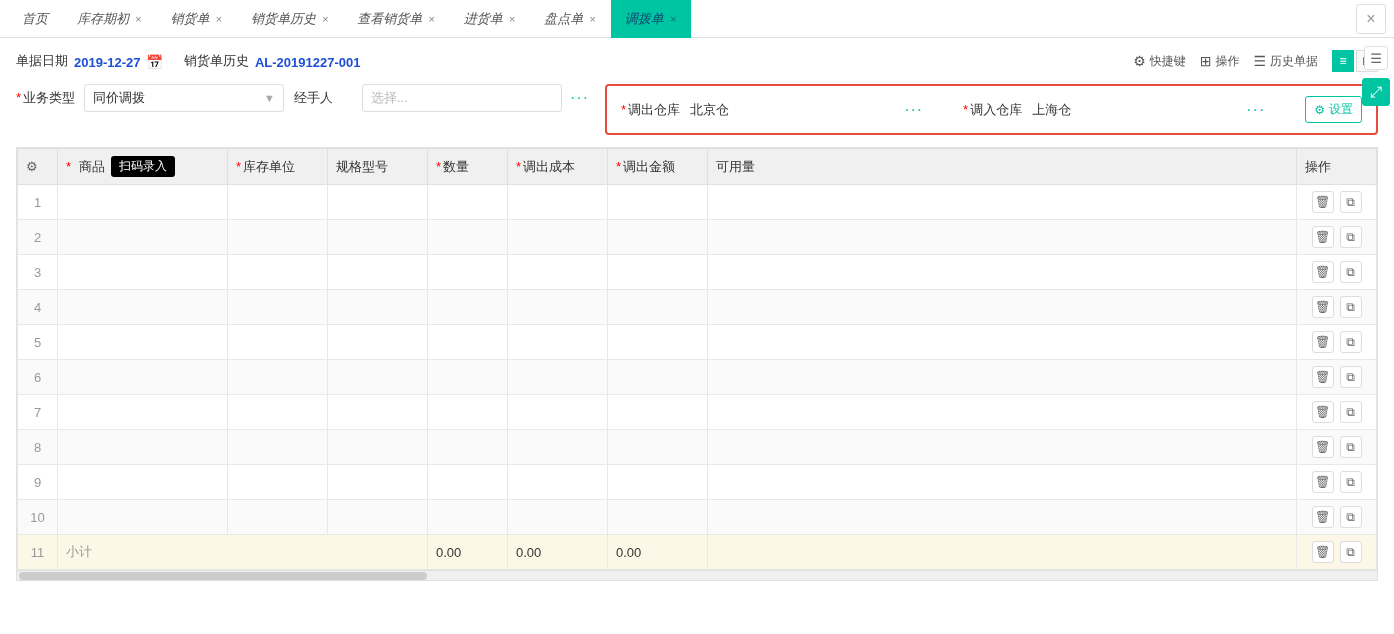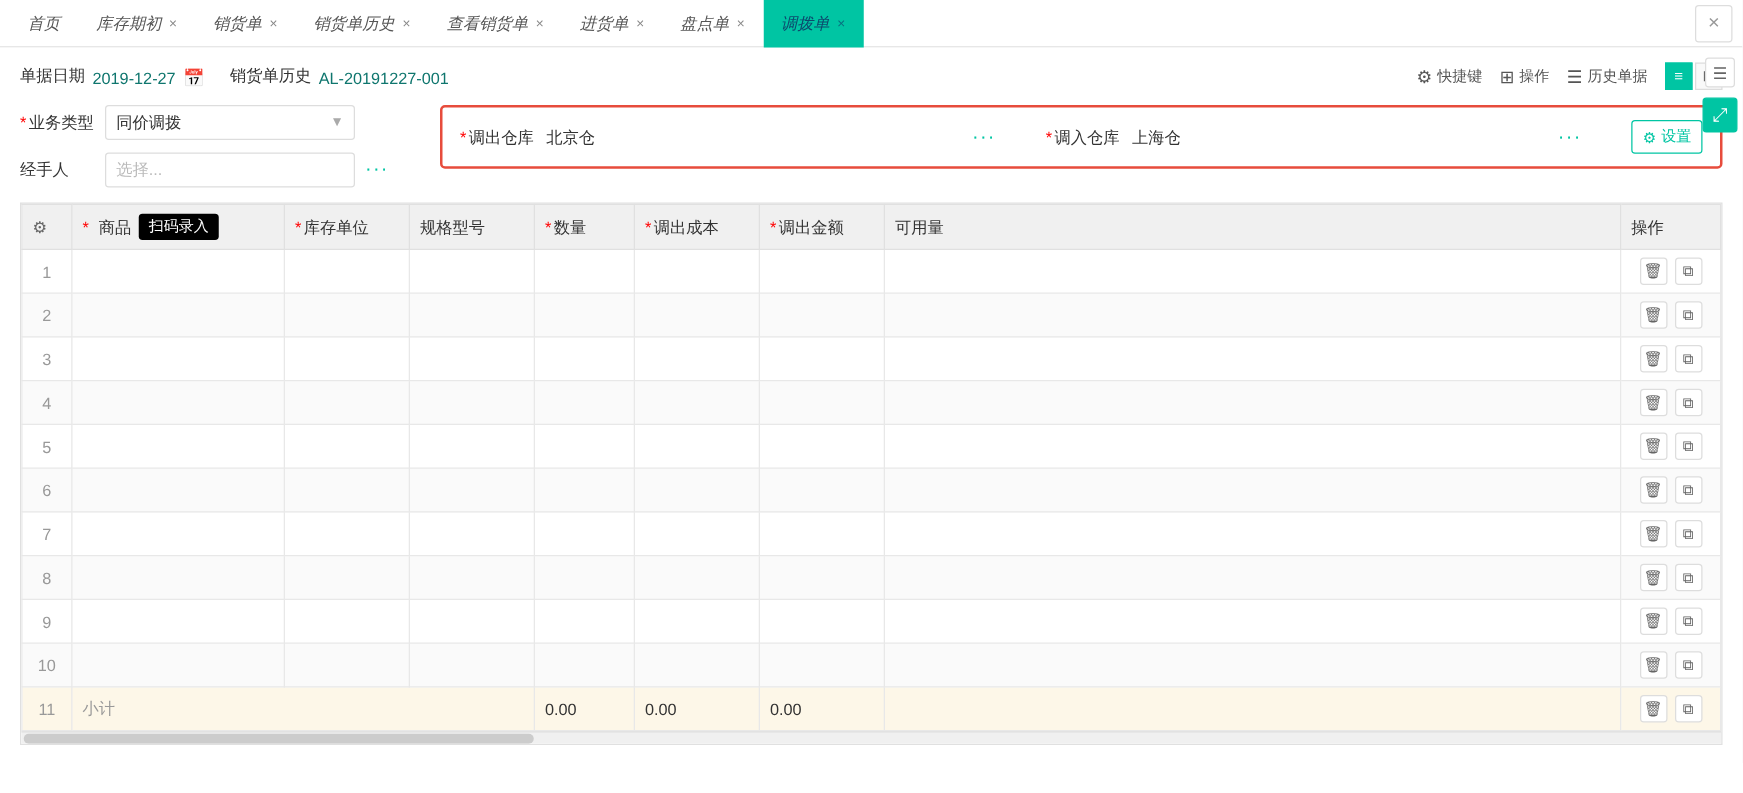--- a/index.html
+++ b/index.html
@@ -70,21 +70,21 @@
       align-items: center;
       gap: 20px;
     }
     .info-field {
       display: flex;
       align-items: flex-end;
       gap: 6px;
       font-size: 13px;
     }
     .info-label { color: #333; }
-    .info-value { color: #0f766e; font-weight: 400; }
+    .info-value { color: #1d4ed8; font-weight: 700; }
     .calendar-icon {
       color: #00c5a3;
       cursor: pointer;
       font-size: 14px;
     }
     .info-bar-right {
       display: flex;
       align-items: center;
       gap: 14px;
       font-size: 12px;
@@ -118,21 +118,21 @@
 
     
     .form-section {
       display: flex;
       align-items: flex-start;
       gap: 16px;
       margin-bottom: 12px;
     }
     .form-left {
       display: flex;
-      flex-direction: column;
+      flex-direction: row;
       gap: 10px;
       min-width: 320px;
     }
     .form-field {
       display: flex;
       align-items: center;
       gap: 8px;
     }
     .form-field-label {
       color: #333;

